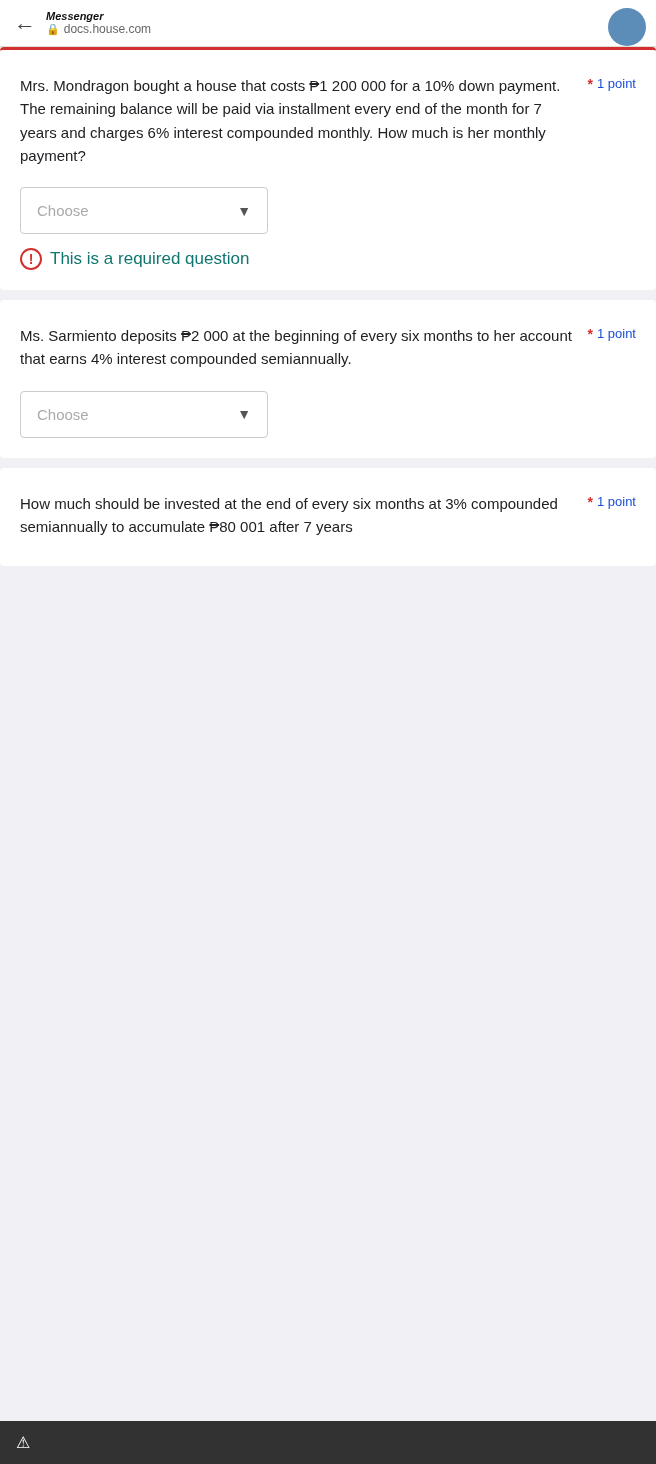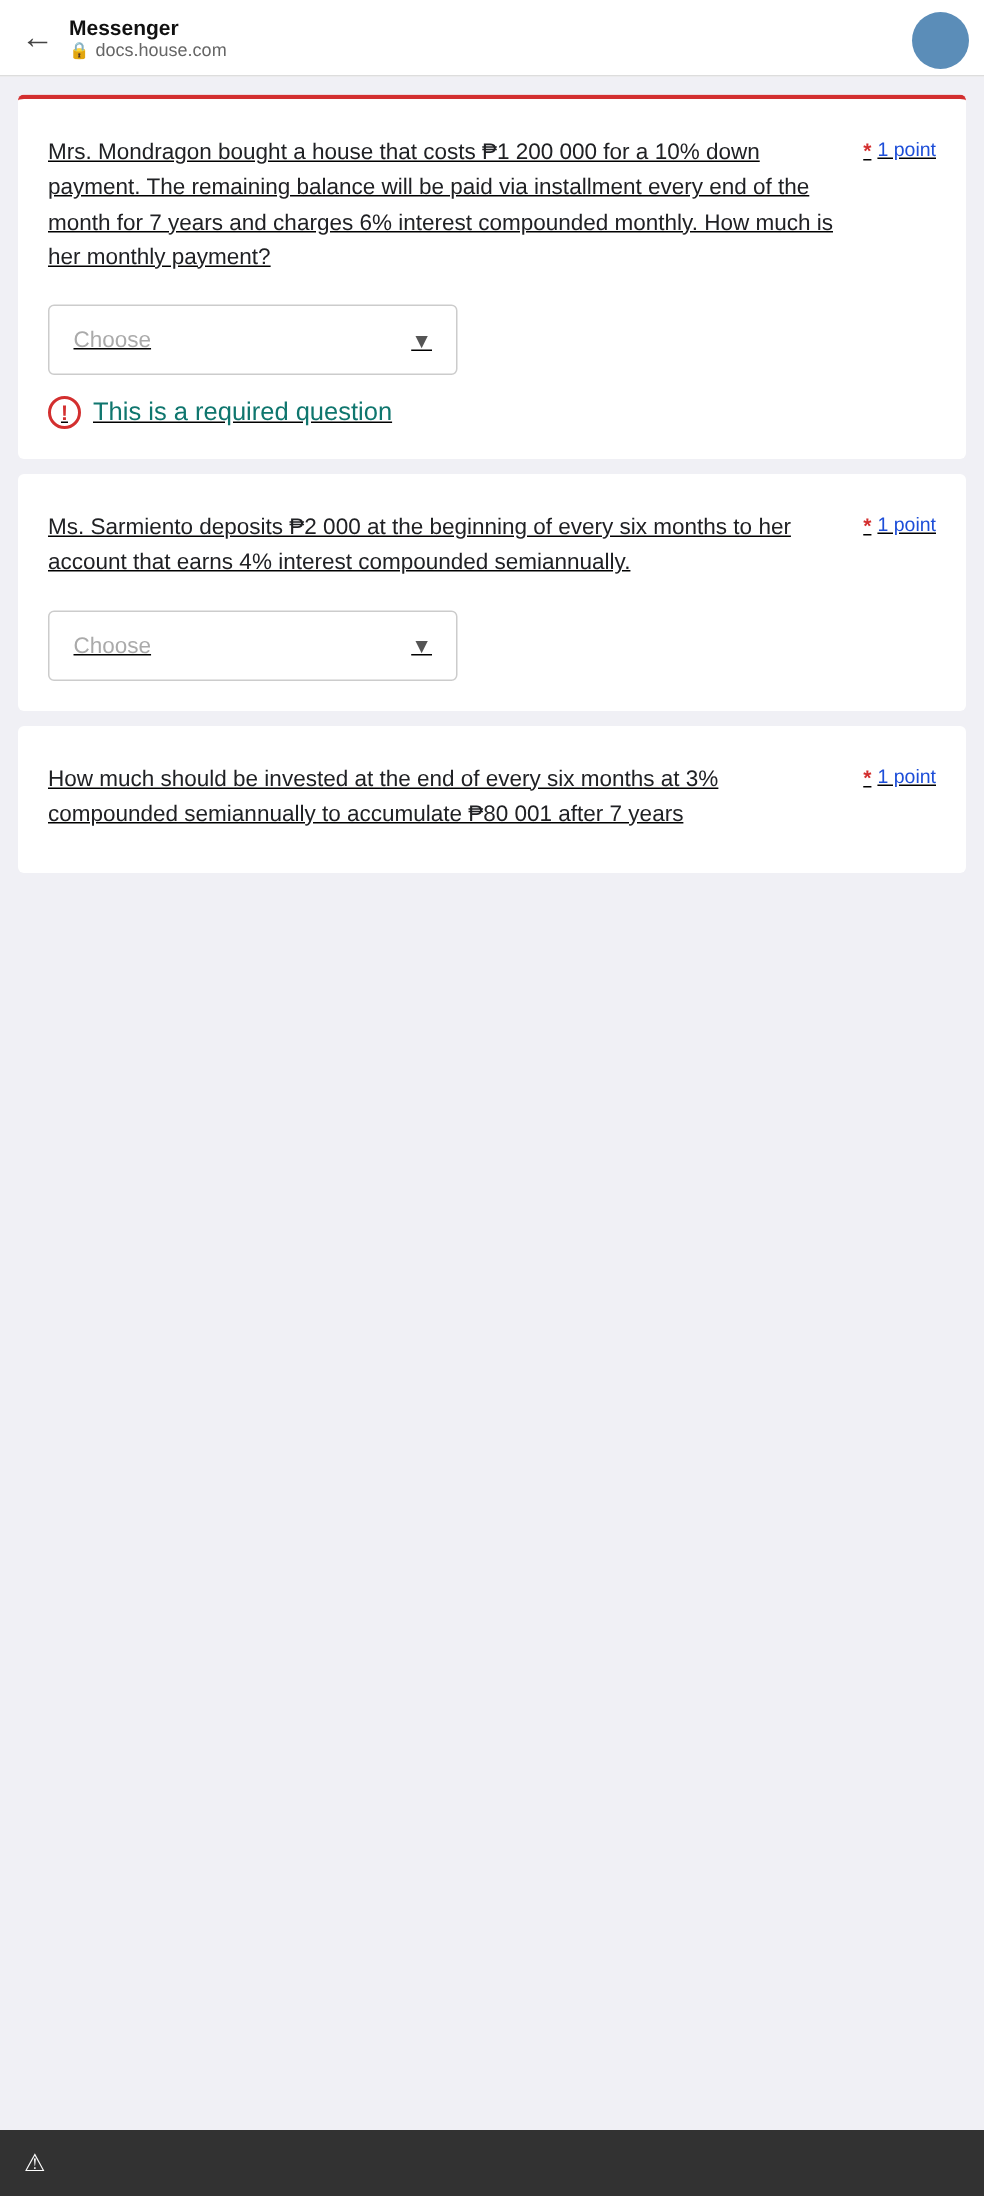--- a/index.html
+++ b/index.html
@@ -29,23 +29,24 @@
       margin-right: 10px;
       cursor: pointer;
     }
 
     .nav-info {
       display: flex;
       flex-direction: column;
     }
 
     .nav-title {
-      font-size: 14px;
+      font-size: 11px;
       font-weight: bold;
       color: #111;
+      font-style: italic;
     }
 
     .nav-url {
       font-size: 12px;
       color: #666;
       display: flex;
       align-items: center;
       gap: 4px;
     }
 
@@ -59,22 +60,21 @@
       height: 38px;
       border-radius: 50%;
       background-color: #5b8db8;
       position: absolute;
       right: 10px;
       top: 8px;
     }
 
     
     .content {
-      padding: 12px;
-      text-decoration: underline;
+      padding: 0;
     }
 
     
     .question-card {
       background-color: #ffffff;
       margin: 0 0 10px 0;
       border-radius: 4px;
       padding: 24px 20px 20px 20px;
       position: relative;
     }
@@ -122,21 +122,21 @@
       margin-top: 20px;
     }
 
     .dropdown-select {
       display: flex;
       align-items: center;
       justify-content: space-between;
       border: 1px solid #ccc;
       border-radius: 4px;
       padding: 14px 16px;
-      width: 273px;
+      width: 248px;
       cursor: pointer;
       background: #fff;
     }
 
     .dropdown-placeholder {
       font-size: 15px;
       color: #aaa;
     }
 
     .dropdown-arrow {

